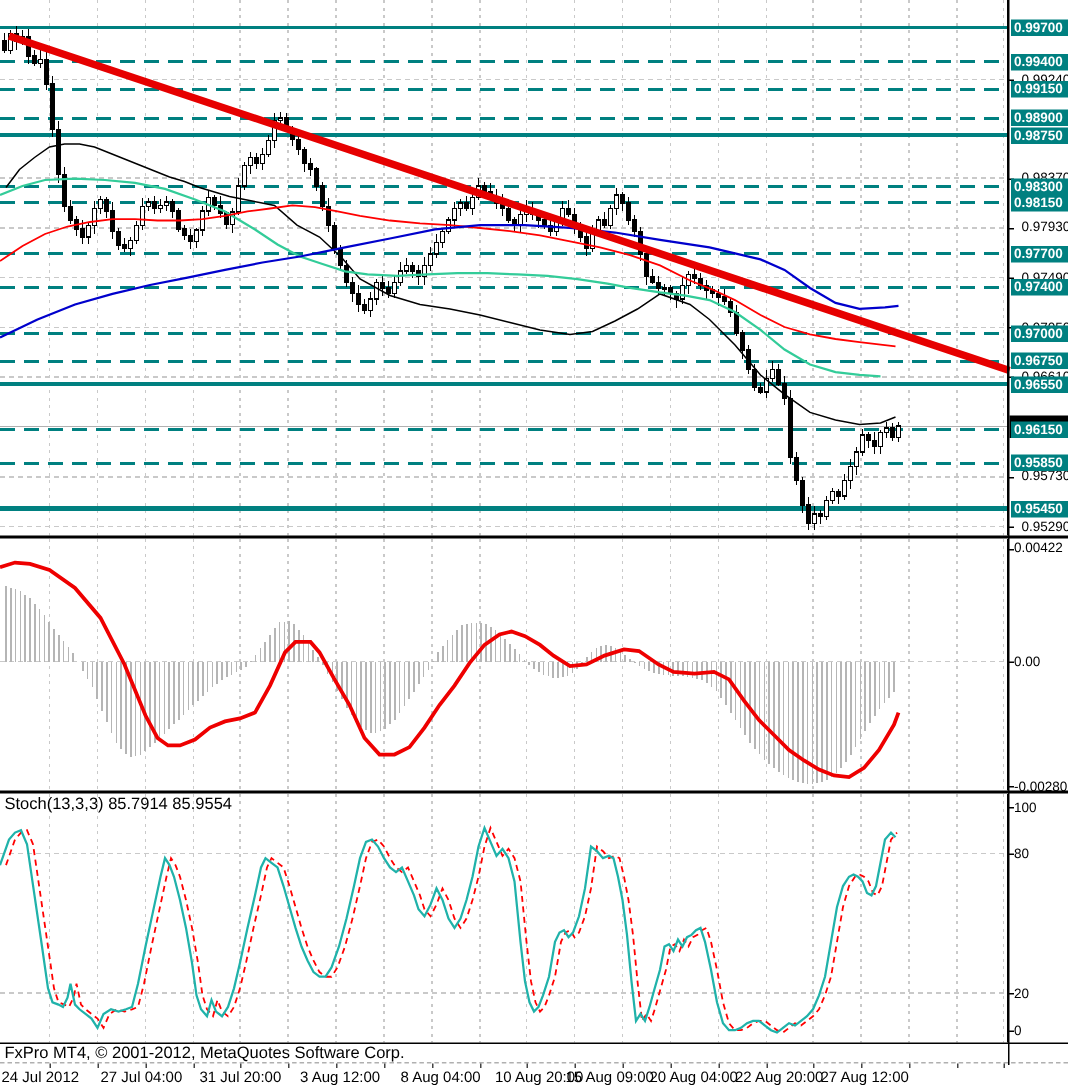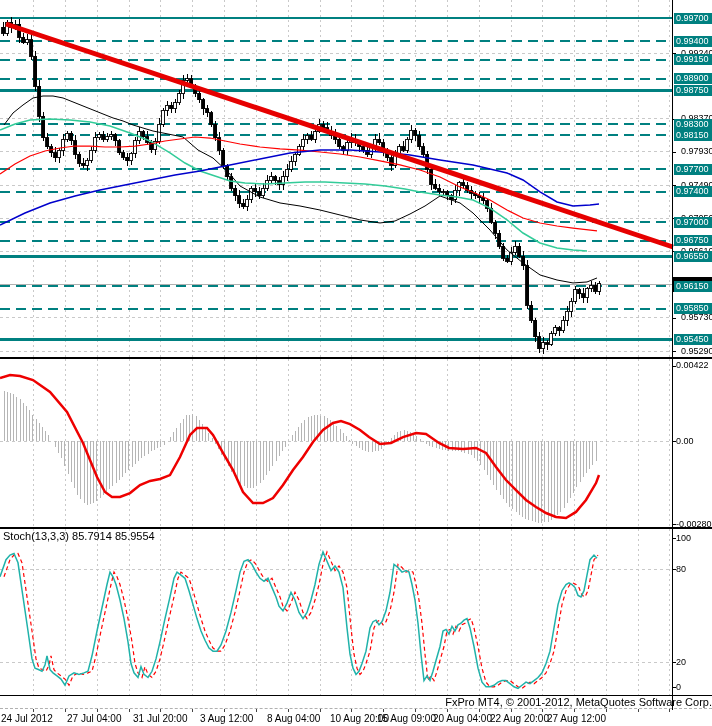--- a/index.html
+++ b/index.html
@@ -4,27 +4,27 @@
 <style>
   html,body{margin:0;padding:0;background:#fff;}
   #app{position:relative;width:712px;height:726px;background:#fff;overflow:hidden;
        font-family:"Liberation Sans",sans-serif;-webkit-font-smoothing:none;}
   .panel{position:absolute;left:0;width:712px;}
   .panel svg{position:absolute;left:0;top:0;}
   .panel-title{position:absolute;left:3px;top:1px;font-size:11px;color:#000;z-index:6;white-space:pre;}
   .sep{position:absolute;left:0;width:712px;background:#000;z-index:5;}
   .axis-vline{position:absolute;top:0;left:672px;width:1px;height:710px;background:#000;z-index:4;}
   .lbl-teal{position:absolute;left:674px;width:36px;height:11px;background:#008080;color:#fff;
-            font-size:9px;line-height:11px;padding-left:2px;z-index:6;letter-spacing:0px;}
+            font-size:9px;line-height:11px;padding-left:2px;z-index:6;letter-spacing:0px;font-weight:bold;}
   .lbl-plain{position:absolute;left:680px;height:11px;color:#000;font-size:9px;line-height:11px;z-index:5;background:#fff;padding:0 1px;}
   .lbl-free{position:absolute;left:676px;height:11px;color:#000;font-size:9px;line-height:11px;z-index:5;}
   .tickmark{position:absolute;left:672px;width:4px;height:1px;background:#000;z-index:5;}
   .curprice-back{position:absolute;left:673px;width:39px;background:#000;z-index:5;}
   #copyright{position:absolute;left:0;top:696px;width:712px;height:13px;font-size:11px;color:#000;
-             padding-left:3px;border-bottom:1px dashed #b0b0b0;box-sizing:border-box;z-index:3;text-align:right;}
+             padding-left:3px;border-bottom:1px dashed #b0b0b0;box-sizing:border-box;z-index:3;}
   #dateaxis{position:absolute;left:0;top:709px;width:712px;height:17px;z-index:3;}
   .date-lbl{position:absolute;top:4px;font-size:10px;color:#000;white-space:nowrap;}
   .date-tick{position:absolute;top:0;width:1px;height:3px;background:#444;}
 </style>
 </head>
 <body>
 
 <div id="app">
 
   <div class="panel" id="main-panel" style="top:0;height:357px;">

